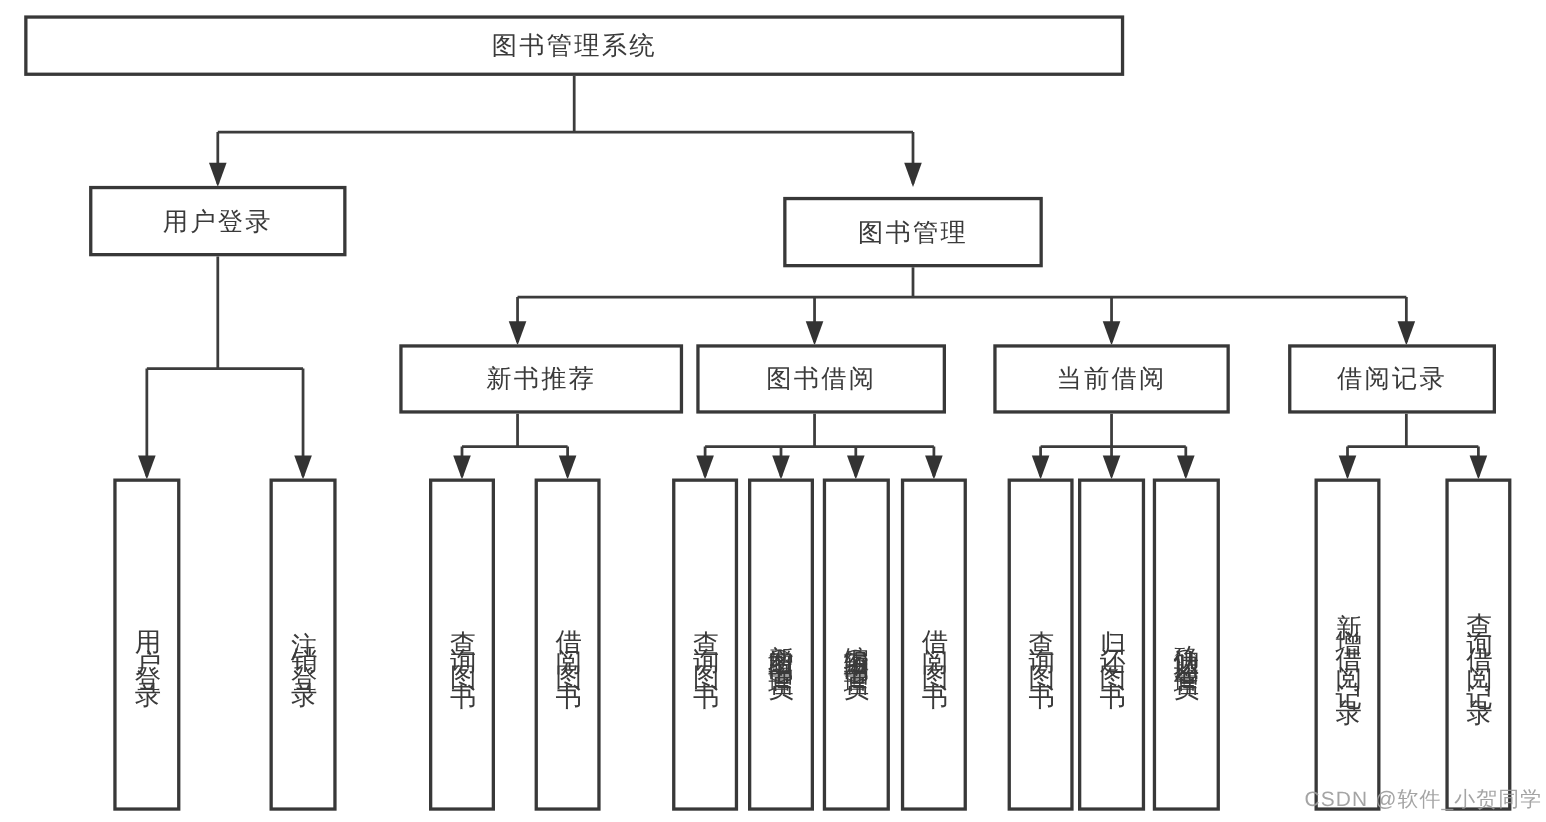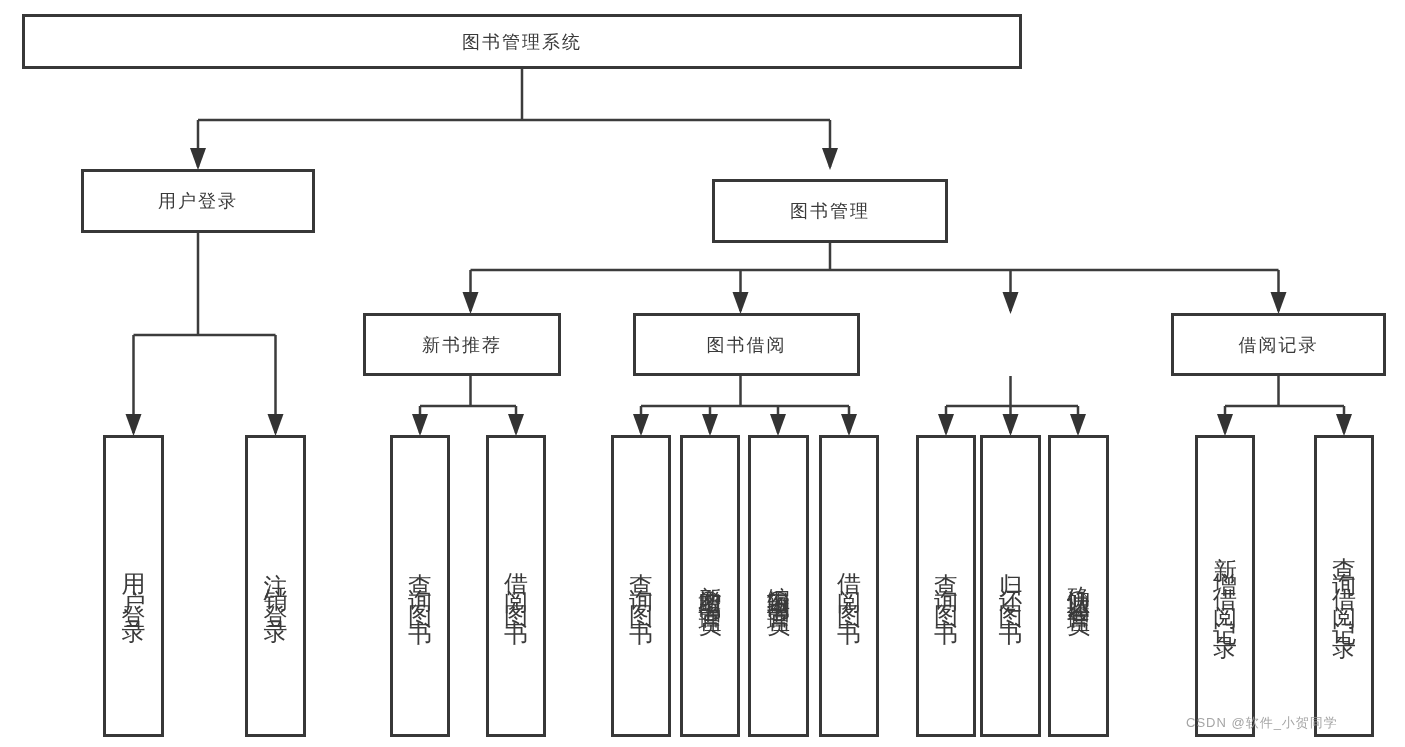--- a/index.html
+++ b/index.html
@@ -8,29 +8,29 @@
     background:#ffffff; overflow:hidden;
     font-family:"Liberation Sans", sans-serif;
   }
   svg.connectors { position:absolute; left:0; top:0; z-index:1; }
   .box {
     position:absolute; box-sizing:border-box;
     border:3px solid #383838; background:#ffffff;
     display:flex; align-items:center; justify-content:center;
     color:#3a3a3a; z-index:2;
   }
-  .box.h { font-size:18px; letter-spacing:2px; }
+  .box.h { font-size:23px; letter-spacing:2px; }
   .box.v span.vtext {
     writing-mode:vertical-rl; text-orientation:mixed;
     font-size:24px; line-height:1; letter-spacing:16px;
     color:#3a3a3a;
   }
   .box.v.long span.vtext { letter-spacing:4px; font-size:23px; }
   .watermark {
-    position:absolute; z-index:6; font-size:13px; letter-spacing:1px;
+    position:absolute; z-index:6; font-size:19px; letter-spacing:1px;
     color:#9b9b9b; opacity:0.9; white-space:nowrap;
   }
 </style>
 </head>
 <body>
 
 <div class="canvas">
 
   <svg class="connectors" width="1405" height="747">
 
@@ -94,27 +94,30 @@
     <span>图书管理系统</span>
   </div>
 
   <div class="box h" style="left:81px; top:169px; width:234px; height:64px;">
     <span>用户登录</span>
   </div>
   <div class="box h" style="left:712px; top:169px; width:236px; height:64px;margin-top:10px;">
     <span>图书管理</span>
   </div>
 
-  <div class="box h" style="left:363px; top:313px; width:198px; height:63px;">
+  <div class="box h" style="left:363px; top:313px; width:258px; height:63px;">
     <span>新书推荐</span>
   </div>
   <div class="box h" style="left:633px; top:313px; width:227px; height:63px;">
     <span>图书借阅</span>
   </div>
-  <div class="box h" style="left:1171px; top:313px; width:215px; height:63px;">
+  <div class="box h" style="left:903px; top:313px; width:215px; height:63px;">
+    <span>当前借阅</span>
+  </div>
+  <div class="box h" style="left:1171px; top:313px; width:189px; height:63px;">
     <span>借阅记录</span>
   </div>
 
   <div class="box v" style="left:103px; top:435px; width:61px; height:302px;">
     <span class="vtext">用户登录</span>
   </div>
   <div class="box v" style="left:245px; top:435px; width:61px; height:302px;">
     <span class="vtext">注销登录</span>
   </div>
 

